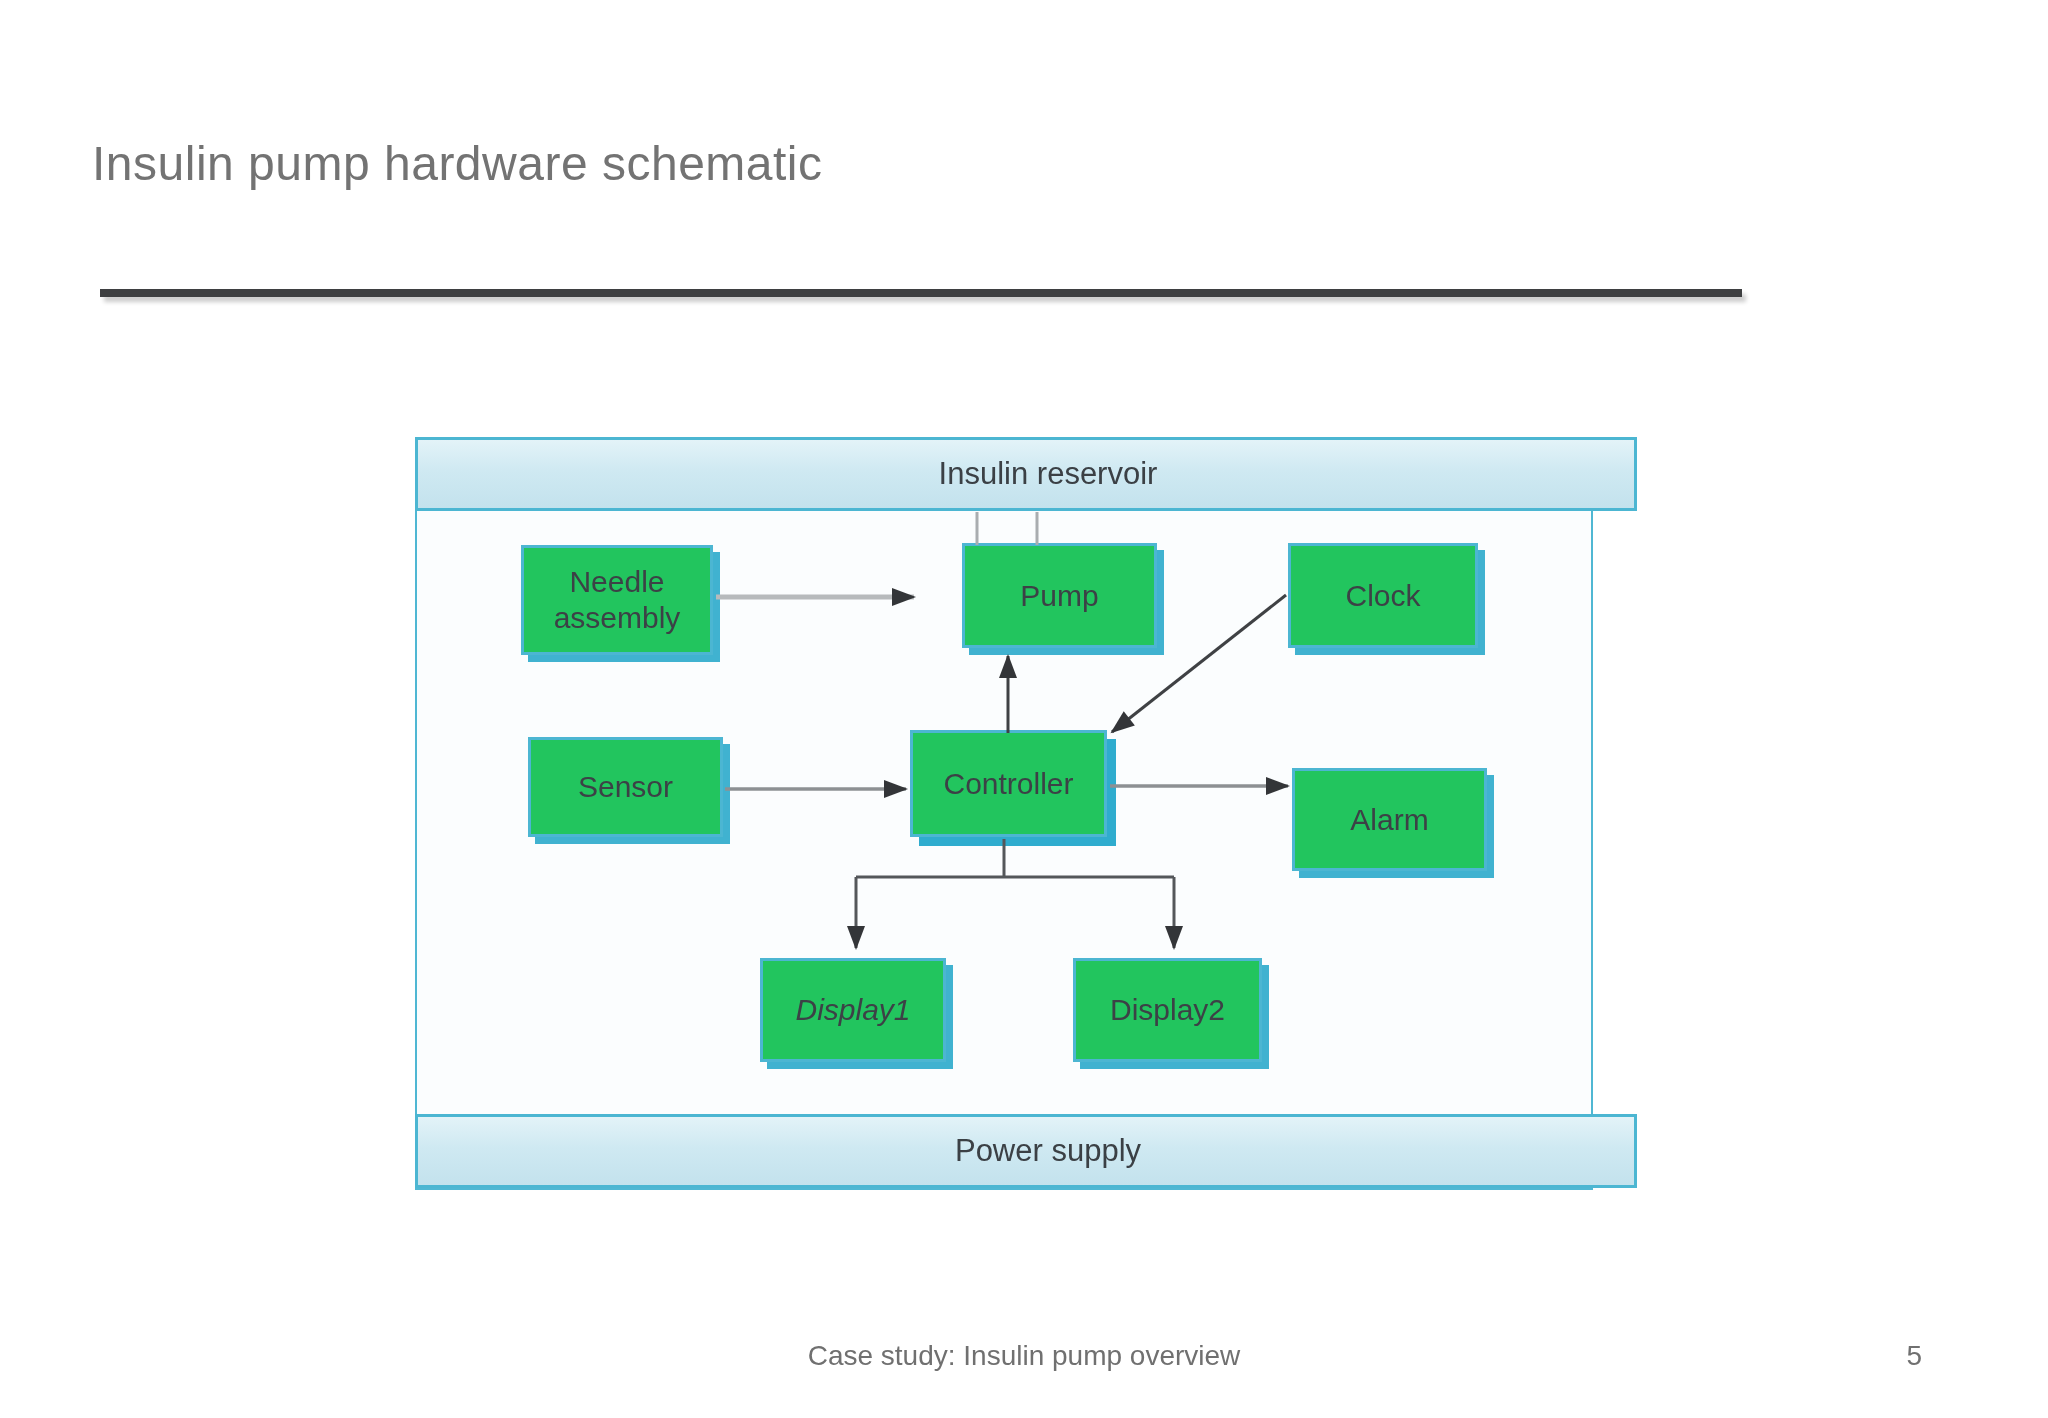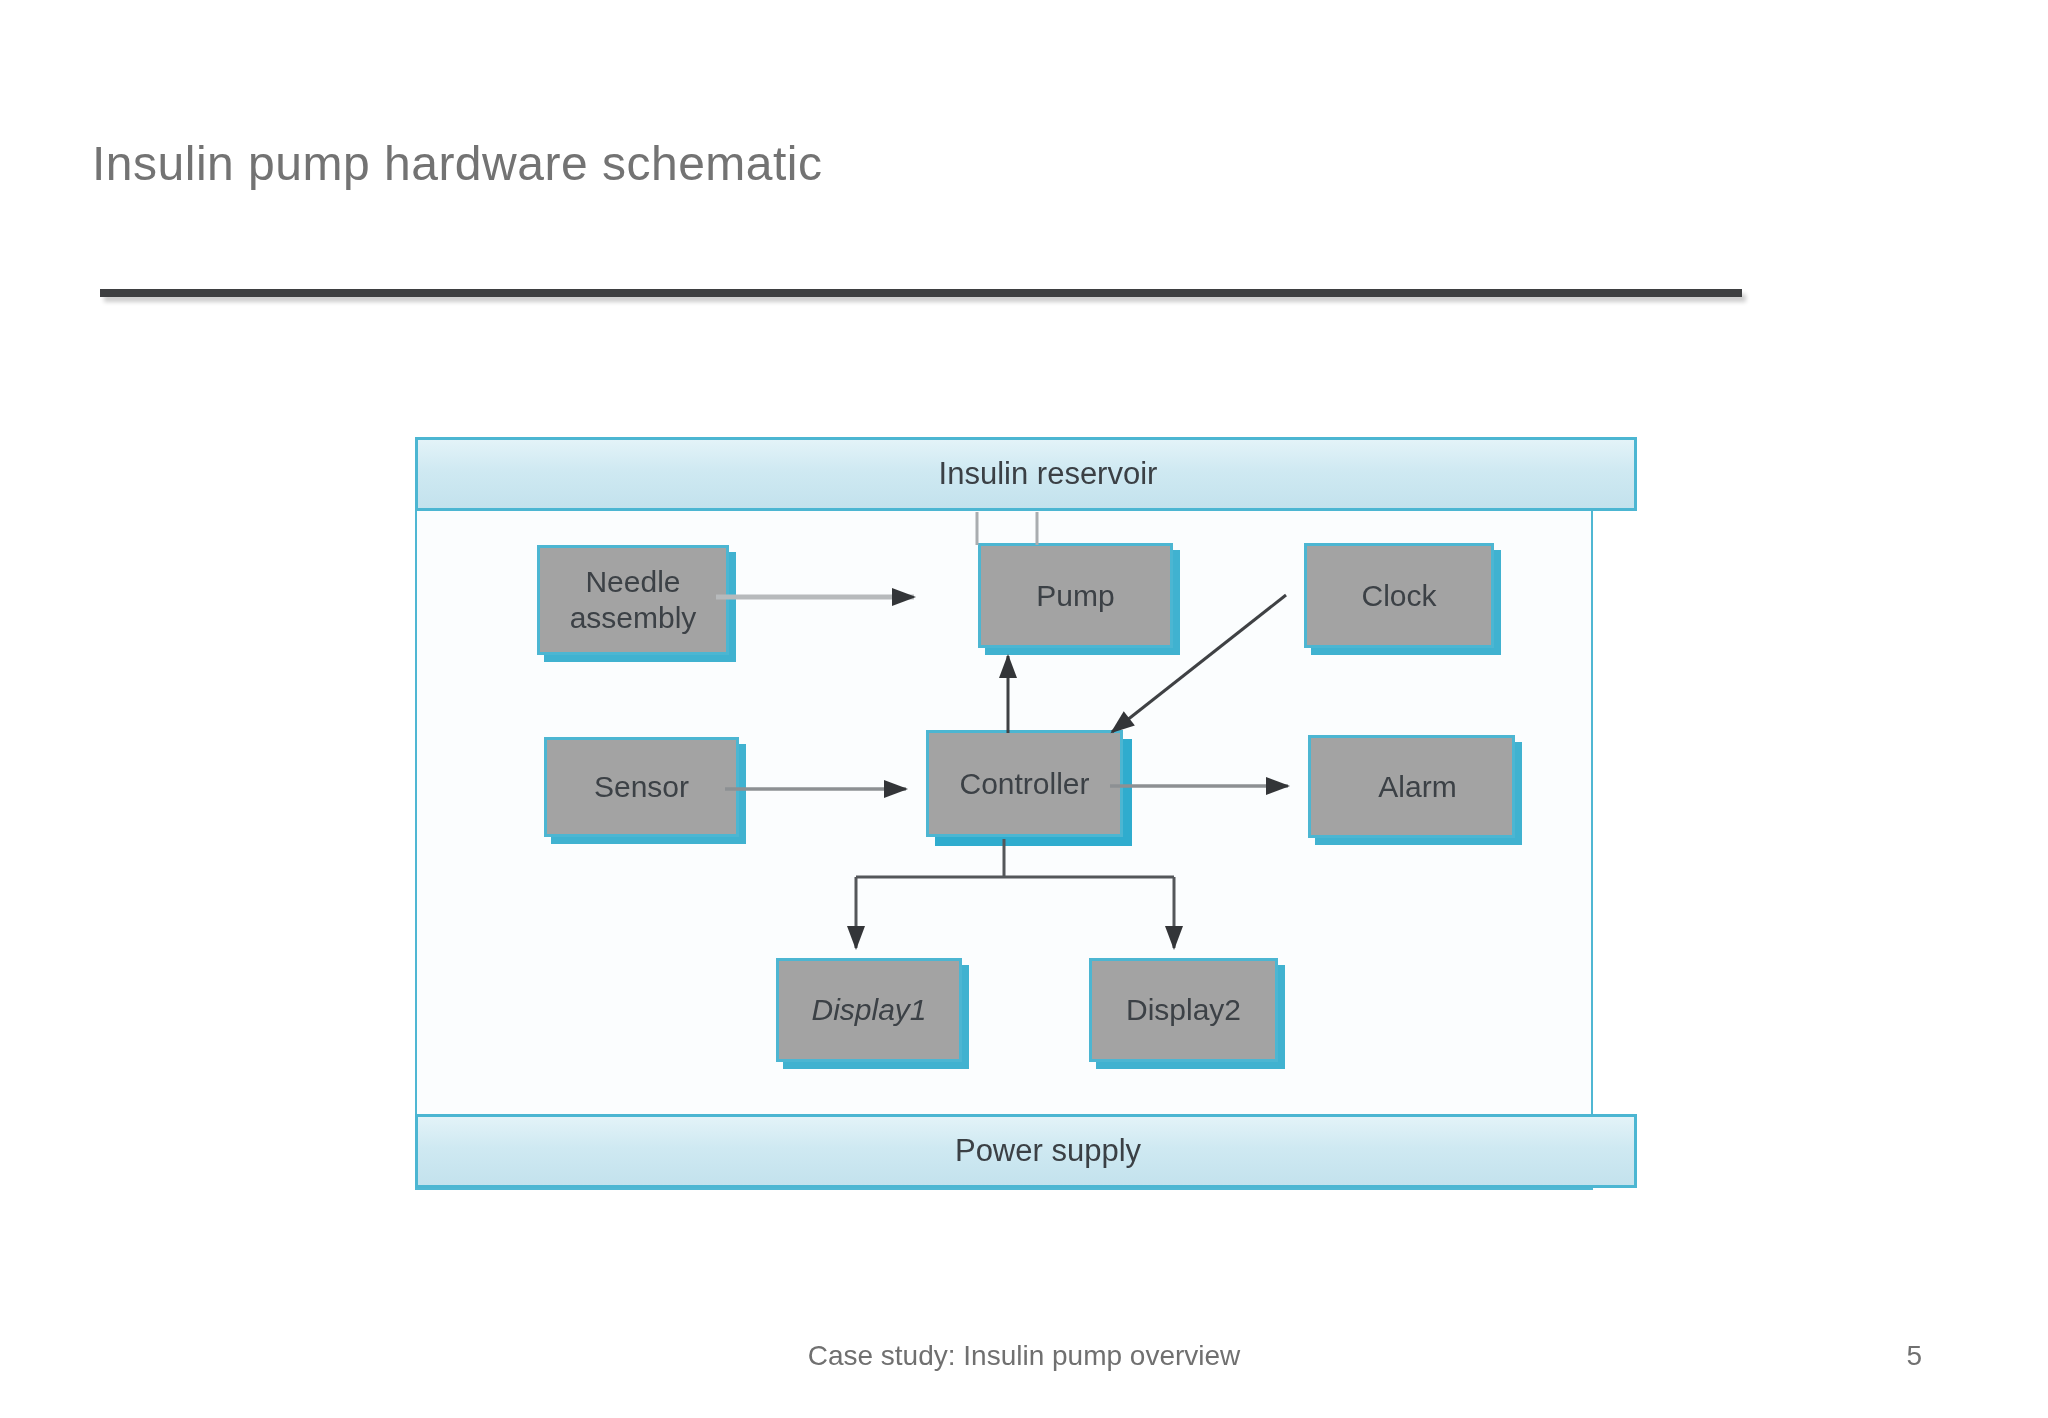--- a/index.html
+++ b/index.html
@@ -81,34 +81,34 @@
     position:absolute; left:415px; width:1172px; height:68px;
     border:3px solid #4cb6d2;
     background:linear-gradient(180deg,#e3f3f8 0%,#cfe9f2 45%,#c3e2ed 100%);
     display:flex; align-items:center; justify-content:center;
     font-size:31px; color:#3b4045;padding-left:44px;
   }
   .band-top    { top:437px; }
   .band-bottom { top:1114px; }
 
   .comp {
-    position:absolute; background:#a3a3a3;
+    position:absolute; background:#22c55e;
     border:3px solid #4cb6d2;
     box-shadow:7px 7px 0 #40b2d0;
     display:flex; align-items:center; justify-content:center;
-    text-align:center; font-size:30px; line-height:1.2; color:#3c4146;margin-left:16px;
+    text-align:center; font-size:30px; line-height:1.2; color:#3c4146;
   }
   .comp.strong { box-shadow:9px 9px 0 #2facce; }
 
   .c-needle     { left:521px;  top:545px; width:186px; height:104px; }
   .c-pump       { left:962px;  top:543px; width:189px; height:99px;  }
   .c-clock      { left:1288px; top:543px; width:184px; height:99px;  }
   .c-sensor     { left:528px;  top:737px; width:189px; height:94px;  }
   .c-controller { left:910px;  top:730px; width:191px; height:101px; }
-  .c-alarm      { left:1292px; top:735px; width:189px; height:97px;padding-left:12px;  }
+  .c-alarm      { left:1292px; top:768px; width:189px; height:97px;  }
   .c-display1   { left:760px;  top:958px; width:180px; height:98px;font-style:italic;  }
   .c-display2   { left:1073px; top:958px; width:183px; height:98px;  }
 
   .connectors { position:absolute; left:0; top:0; pointer-events:none; }
 
   
   .footer-caption {
     position:absolute; left:50%; transform:translateX(-50%);
     top:1340px; font-size:28px; color:#707070;
   }

